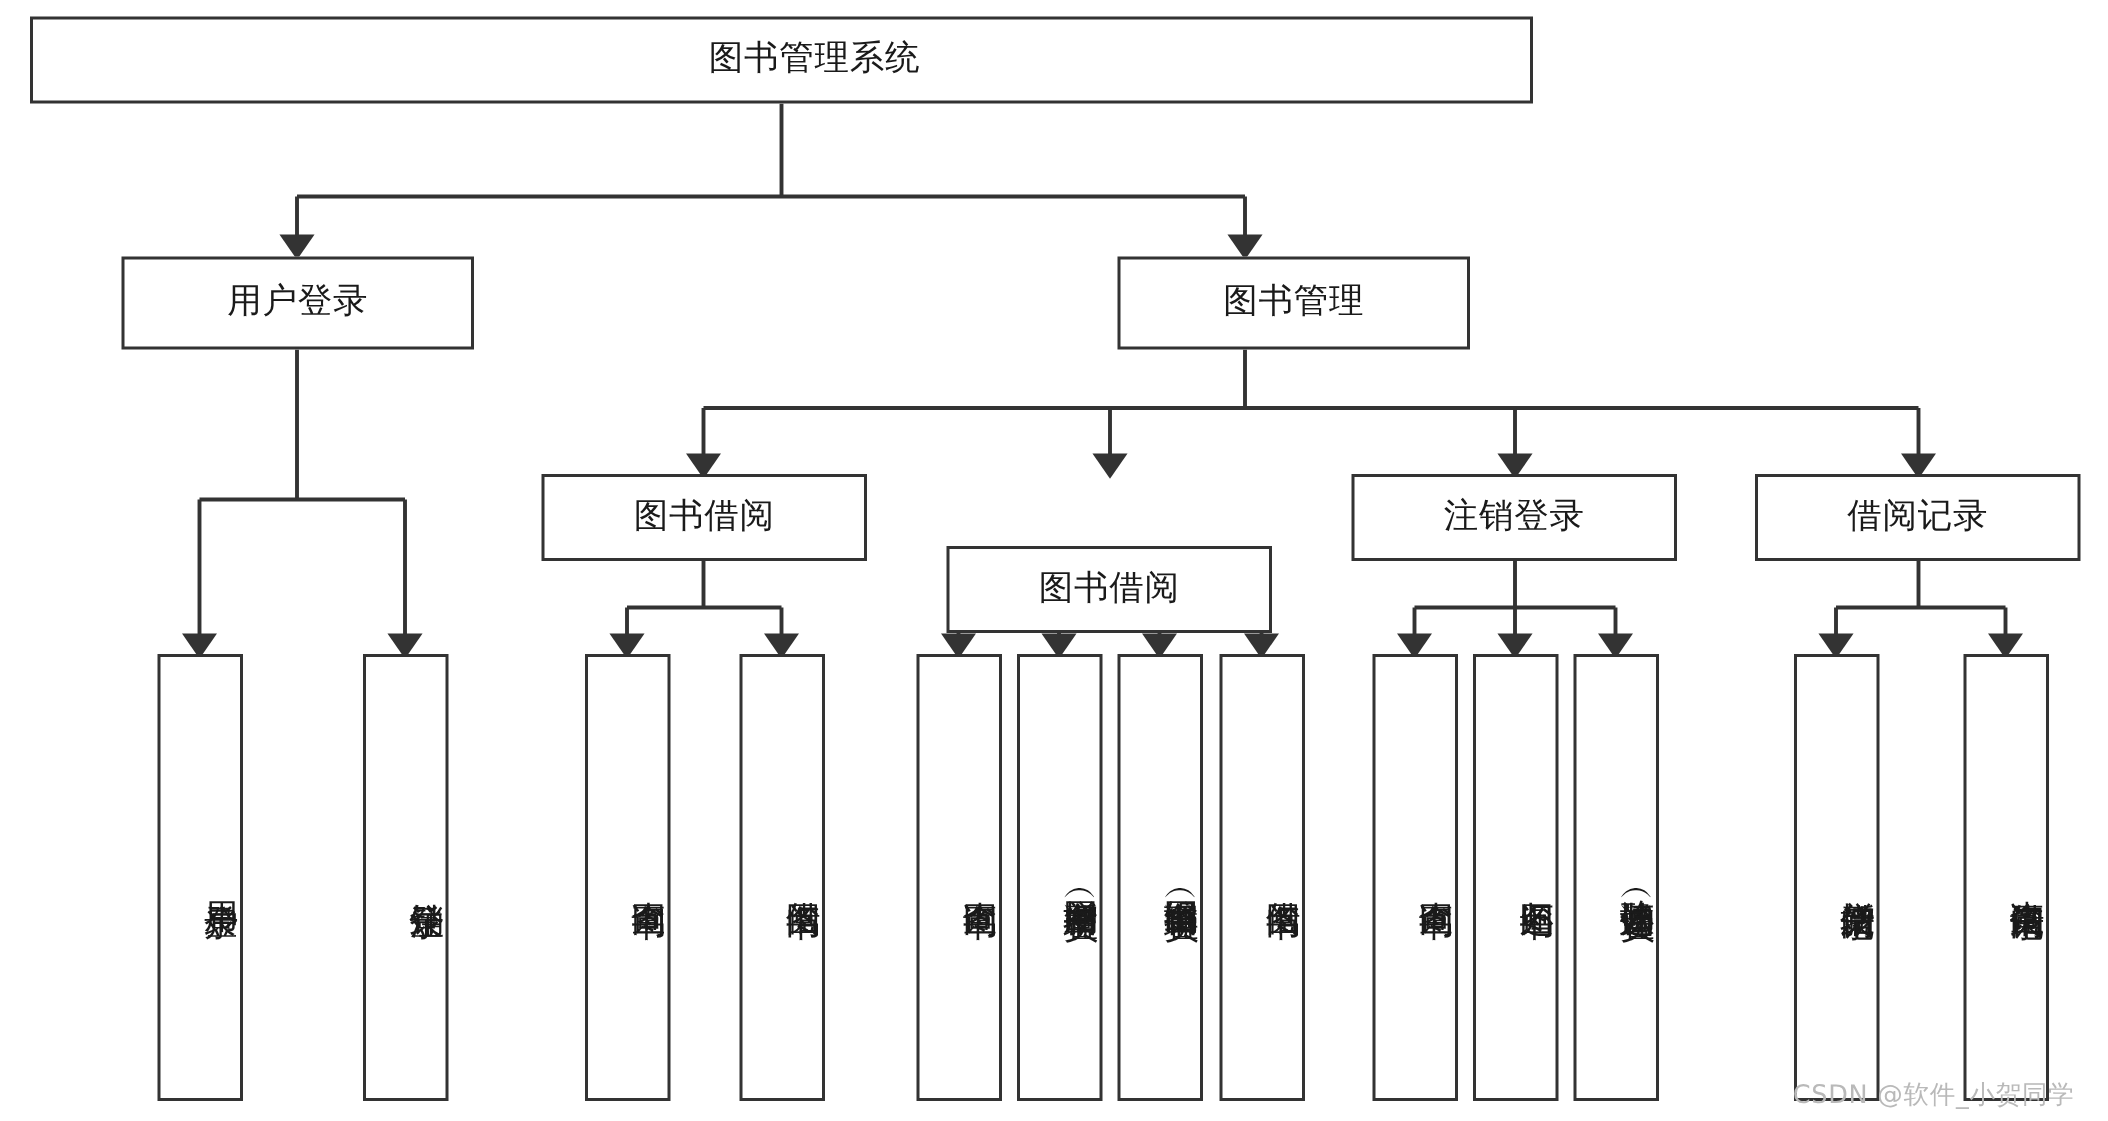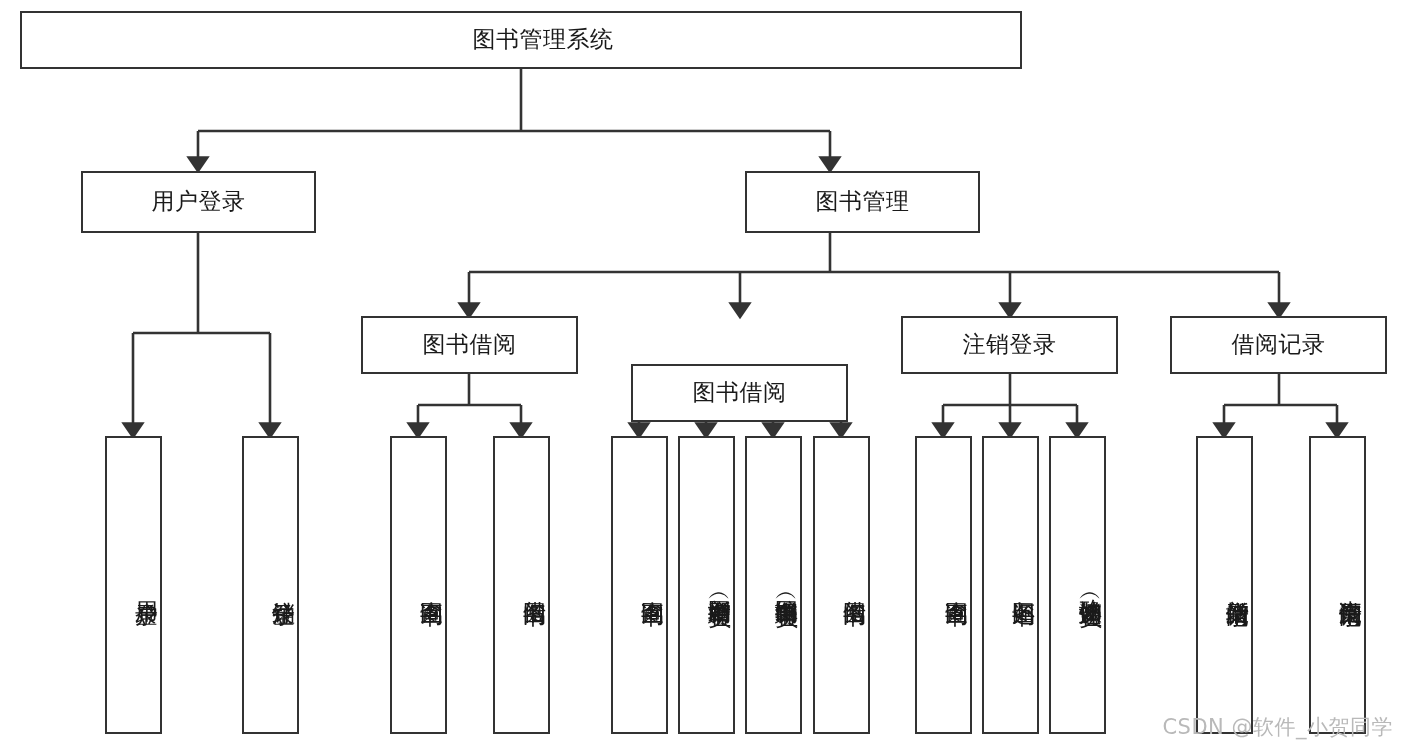--- a/index.html
+++ b/index.html
@@ -49,23 +49,23 @@
     letter-spacing: 1px;
     padding: 6px 0;
     align-items: flex-start;
     justify-content: center;
   }
   .node-v span {
     display: block;
   }
   #watermark {
     position: absolute;
-    right: 12px;
+    right: 22px;
     bottom: 6px;
-    font-size: 21px;
+    font-size: 17px;
     color: #b9b9b9;
     letter-spacing: 0.5px;
     white-space: nowrap;
     user-select: none;
   }
 </style>
 </head>
 <body>
 
 <div id="diagram-root">

